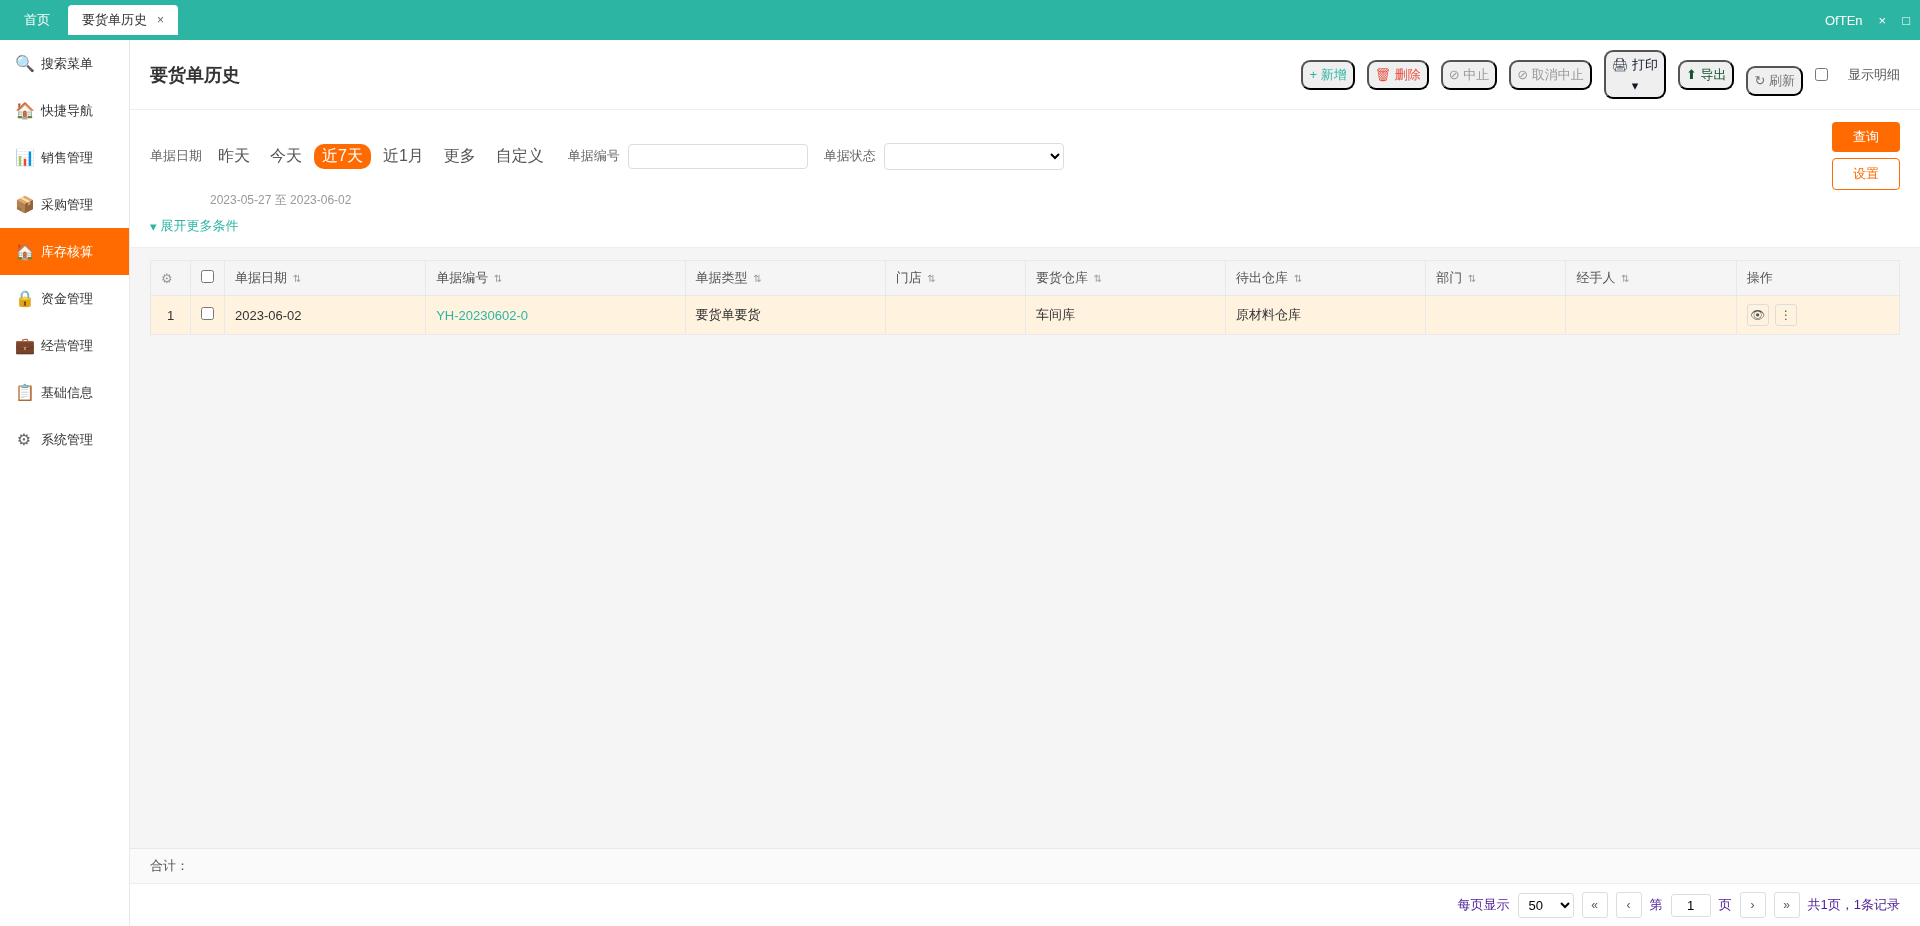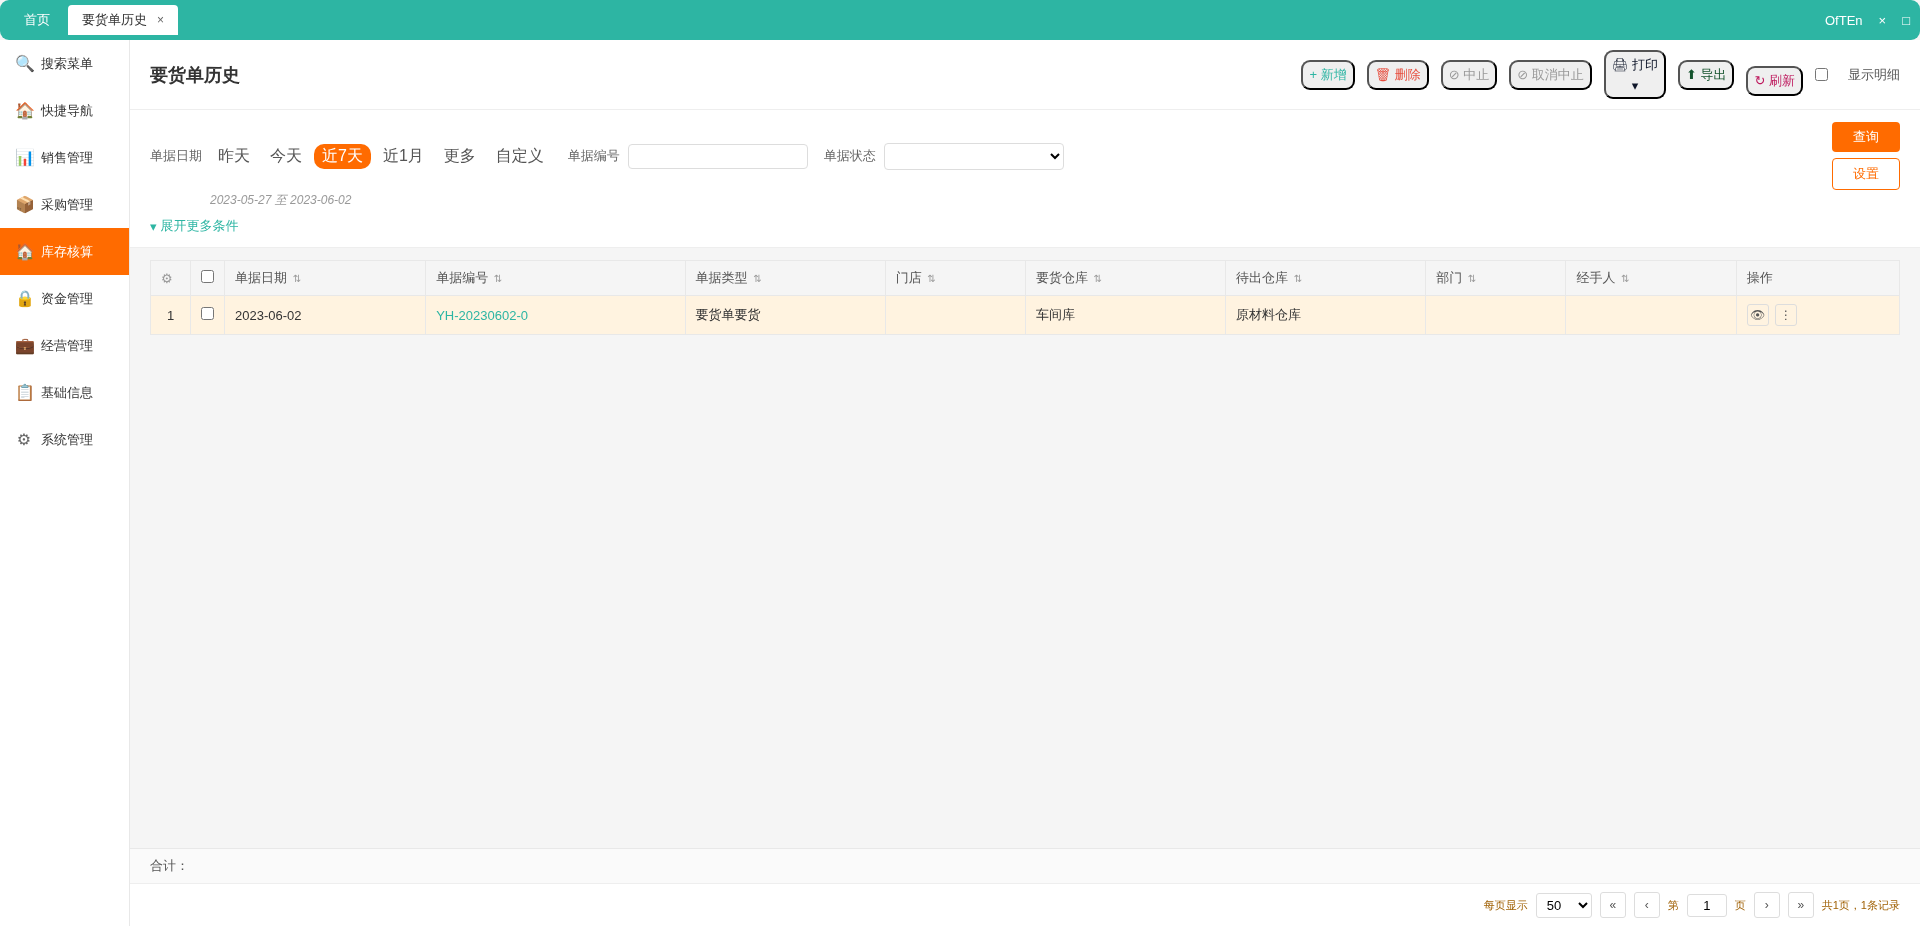--- a/index.html
+++ b/index.html
@@ -7,21 +7,20 @@
     
     
     .top-bar {
       height: 40px;
       background: #2db5a3;
       display: flex;
       align-items: center;
       padding: 0 10px;
       color: white;
       flex-shrink: 0;
-      border-radius: 9px;
     }
     .top-bar .tabs {
       display: flex;
       align-items: center;
       gap: 4px;
       flex: 1;
     }
     .tab-item {
       padding: 6px 14px;
       border-radius: 4px 4px 0 0;
@@ -132,21 +131,21 @@
       font-size: 13px;
       padding: 4px 6px;
       border-radius: 9px;
     }
     .toolbar-btn.new { color: #2db5a3; }
     .toolbar-btn.delete { color: #e74c3c; }
     .toolbar-btn.stop { color: #999; }
     .toolbar-btn.cancel-stop { color: #999; }
     .toolbar-btn.print { color: #0f172a; flex-direction: column; }
     .toolbar-btn.export { color: #14532d; }
-    .toolbar-btn.refresh { color: #be185d; margin-top: 12px; }
+    .toolbar-btn.refresh { color: #737373; margin-top: 12px; }
     .btn-primary {
       background: #ff6b00;
       color: white;
       border: none;
       padding: 6px 20px;
       border-radius: 4px;
       cursor: pointer;
       font-size: 13px;
     }
     .btn-secondary {
@@ -312,21 +311,21 @@
     .pagination-bar {
       display: flex;
       align-items: center;
       justify-content: flex-end;
       padding: 8px 20px;
       background: white;
       border-top: 1px solid #eee;
       gap: 8px;
       flex-shrink: 0;
     }
-    .pagination-bar span { color: #a16207; font-size: 11px; }
+    .pagination-bar span { color: #4c1d95; font-size: 13px; }
     .page-btn {
       width: 26px;
       height: 26px;
       display: inline-flex;
       align-items: center;
       justify-content: center;
       border: 1px solid #ddd;
       border-radius: 3px;
       cursor: pointer;
       color: #555;
@@ -469,21 +468,21 @@
             <option value=""></option>
           </select>
         </div>
 
         <div class="filter-actions">
           <button class="btn-primary">查询</button>
           <button class="btn-secondary">设置</button>
         </div>
       </div>
 
-      <div style="margin-left: 56px; margin-top: 2px; font-style: italic;">
+      <div style="margin-left: 56px; margin-top: 2px;">
         <span class="date-range">2023-05-27 至 2023-06-02</span>
       </div>
 
       <div class="expand-more">
         <span>▾</span>
         <span>展开更多条件</span>
       </div>
     </div>
 
     <div class="table-area">

